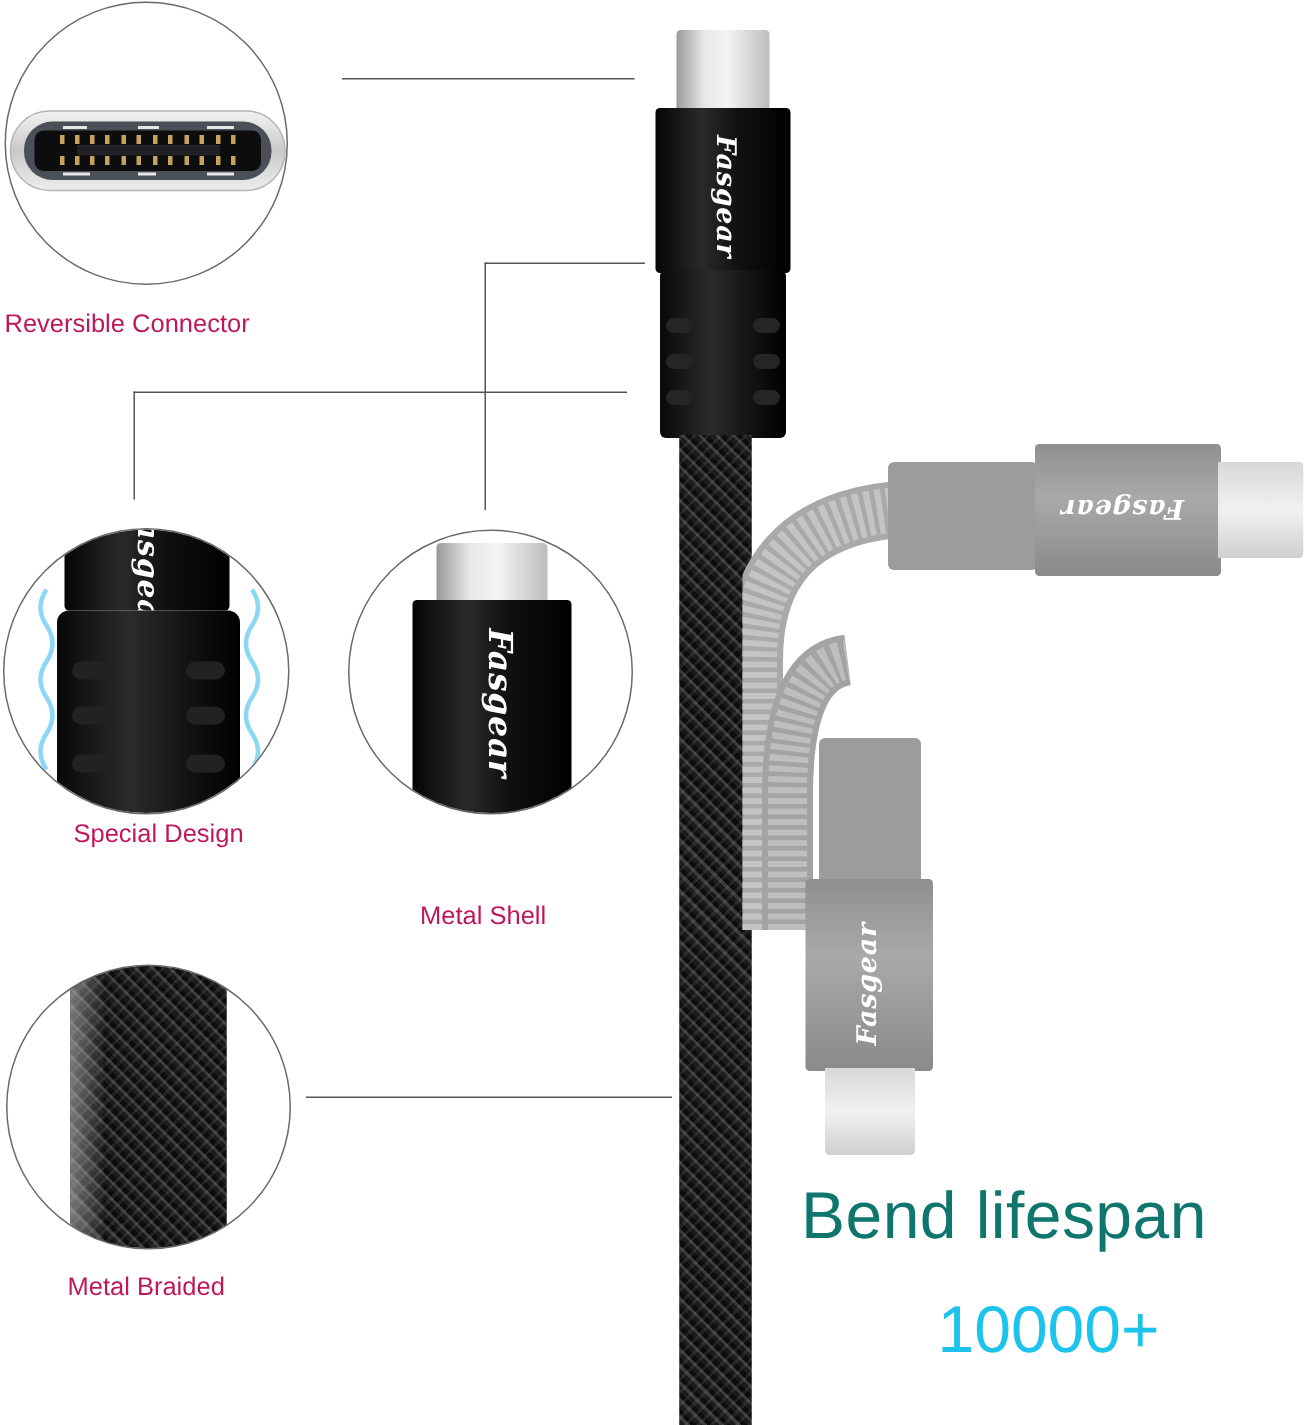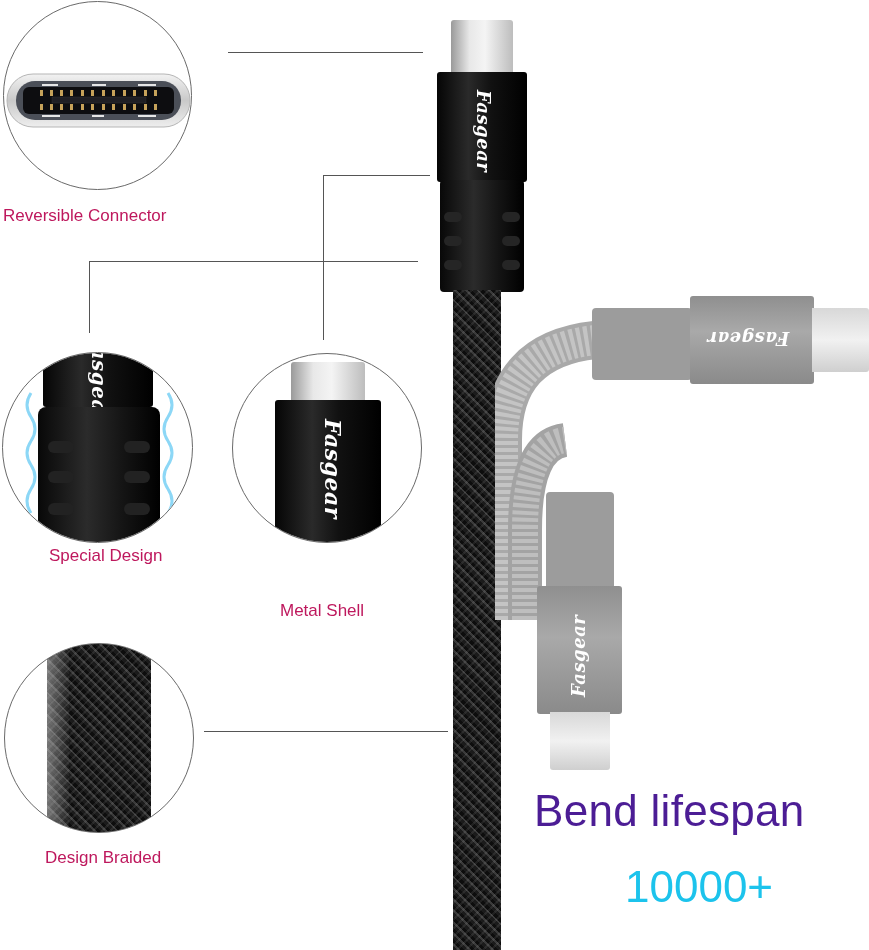--- a/index.html
+++ b/index.html
@@ -28,21 +28,21 @@
             repeating-linear-gradient(45deg, #1b1b1b 0 3px, #3a3a3a 3px 5px, #0d0d0d 5px 8px),
             #1a1a1a; }
   .braid::after { content:""; position:absolute; inset:0;
             background: repeating-linear-gradient(-45deg, rgba(255,255,255,0.08) 0 2px, transparent 2px 6px); }
 
   
   .g-shell { background: linear-gradient(180deg,#8f8f8f 0%,#a9a9a9 40%,#8a8a8a 100%); border-radius: 3px; }
   .g-boot { background: #9c9c9c; }
   .g-metal { background: linear-gradient(180deg,#d8d8d8 0%,#f1f1f1 50%,#cfcfcf 100%); }
 
-  .bend-title { position: absolute; left: 534px; top: 786px; font-size: 44px; color: #4c1d95;
+  .bend-title { position: absolute; left: 534px; top: 786px; font-size: 44px; color: #0f766e;
                 white-space: nowrap; letter-spacing: 0.3px; }
   .bend-count { position: absolute; left: 625px; top: 862px; font-size: 44px; white-space: nowrap; }
 </style>
 </head>
 <body>
 
 <div class="circle" style="left:3px; top:1px; width:189px; height:189px;">
   <svg width="189" height="189" viewBox="0 0 189 189">
     <defs>
       <linearGradient id="rim" x1="0" y1="0" x2="0" y2="1">
@@ -119,21 +119,21 @@
   <div class="abs brand" style="left:113px; top:65px; transform: rotate(90deg); transform-origin: left top; font-size:22px;">Fasgear</div>
 </div>
 <div class="label" style="left:280px; top:557px;margin-top:44px;">Metal Shell</div>
 <div class="hline" style="left:323px; top:175px; width:107px;"></div>
 <div class="vline" style="left:323px; top:175px; height:165px;"></div>
 
 <div class="circle" style="left:4px; top:643px; width:190px; height:190px;">
   <div class="abs braid" style="left:42px; top:0; width:104px; height:190px; position:absolute;"></div>
   <div class="abs" style="left:42px; top:0; width:22px; height:190px; background:linear-gradient(90deg, rgba(200,200,200,0.55), rgba(200,200,200,0.05));"></div>
 </div>
-<div class="label" style="left:45px; top:848px;">Design Braided</div>
+<div class="label" style="left:45px; top:848px;">Metal Braided</div>
 <div class="hline" style="left:204px; top:731px; width:244px;"></div>
 
 <div class="abs plug-metal" style="left:451px; top:20px; width:62px; height:54px;"></div>
 <div class="abs shell" style="left:437px; top:72px; width:90px; height:110px;"></div>
 <div class="abs brand" style="left:494px; top:90px; transform: rotate(90deg); transform-origin: left top; font-size:18px;">Fasgear</div>
 <div class="abs boot" style="left:440px; top:180px; width:84px; height:112px; border-radius:4px;"></div>
 <div class="abs" style="left:444px; top:212px; width:18px; height:10px; border-radius:5px; background:#252525;"></div>
 <div class="abs" style="left:502px; top:212px; width:18px; height:10px; border-radius:5px; background:#252525;"></div>
 <div class="abs" style="left:444px; top:236px; width:18px; height:10px; border-radius:5px; background:#252525;"></div>
 <div class="abs" style="left:502px; top:236px; width:18px; height:10px; border-radius:5px; background:#252525;"></div>

